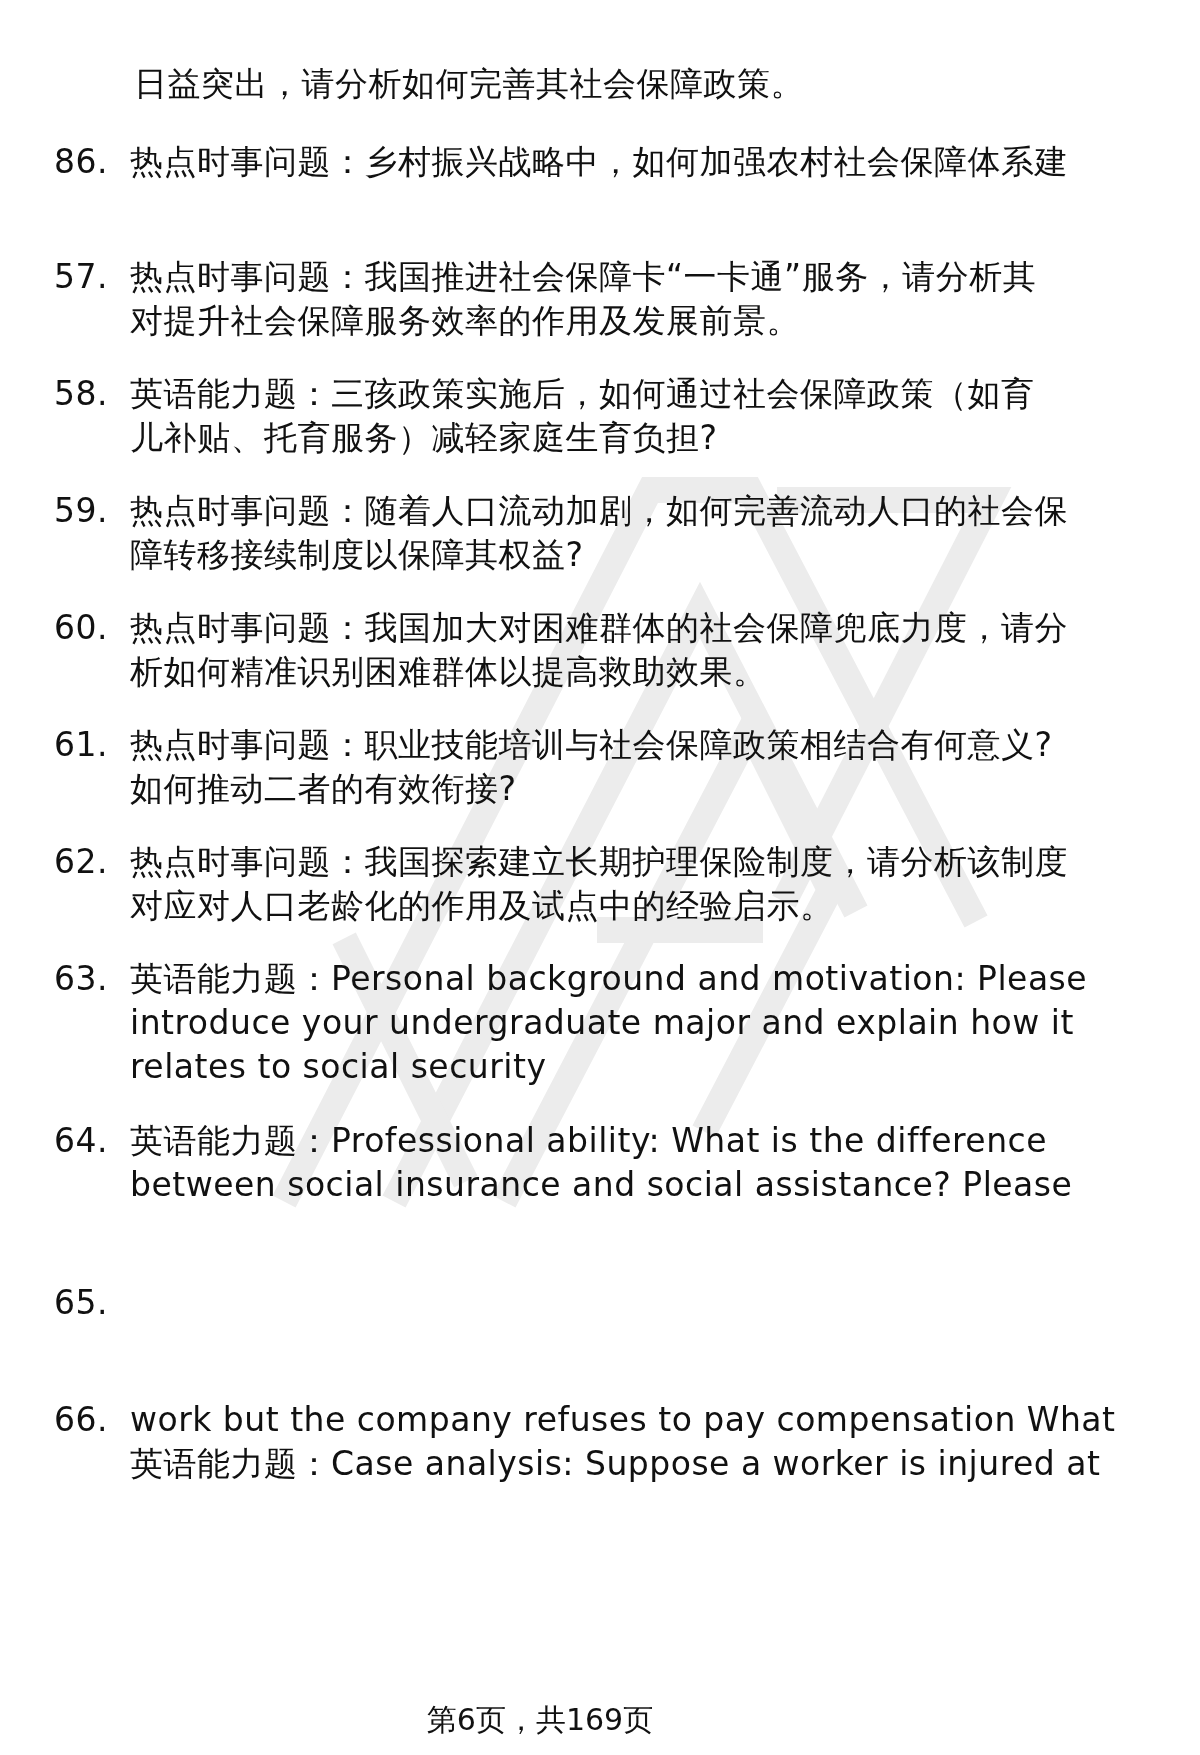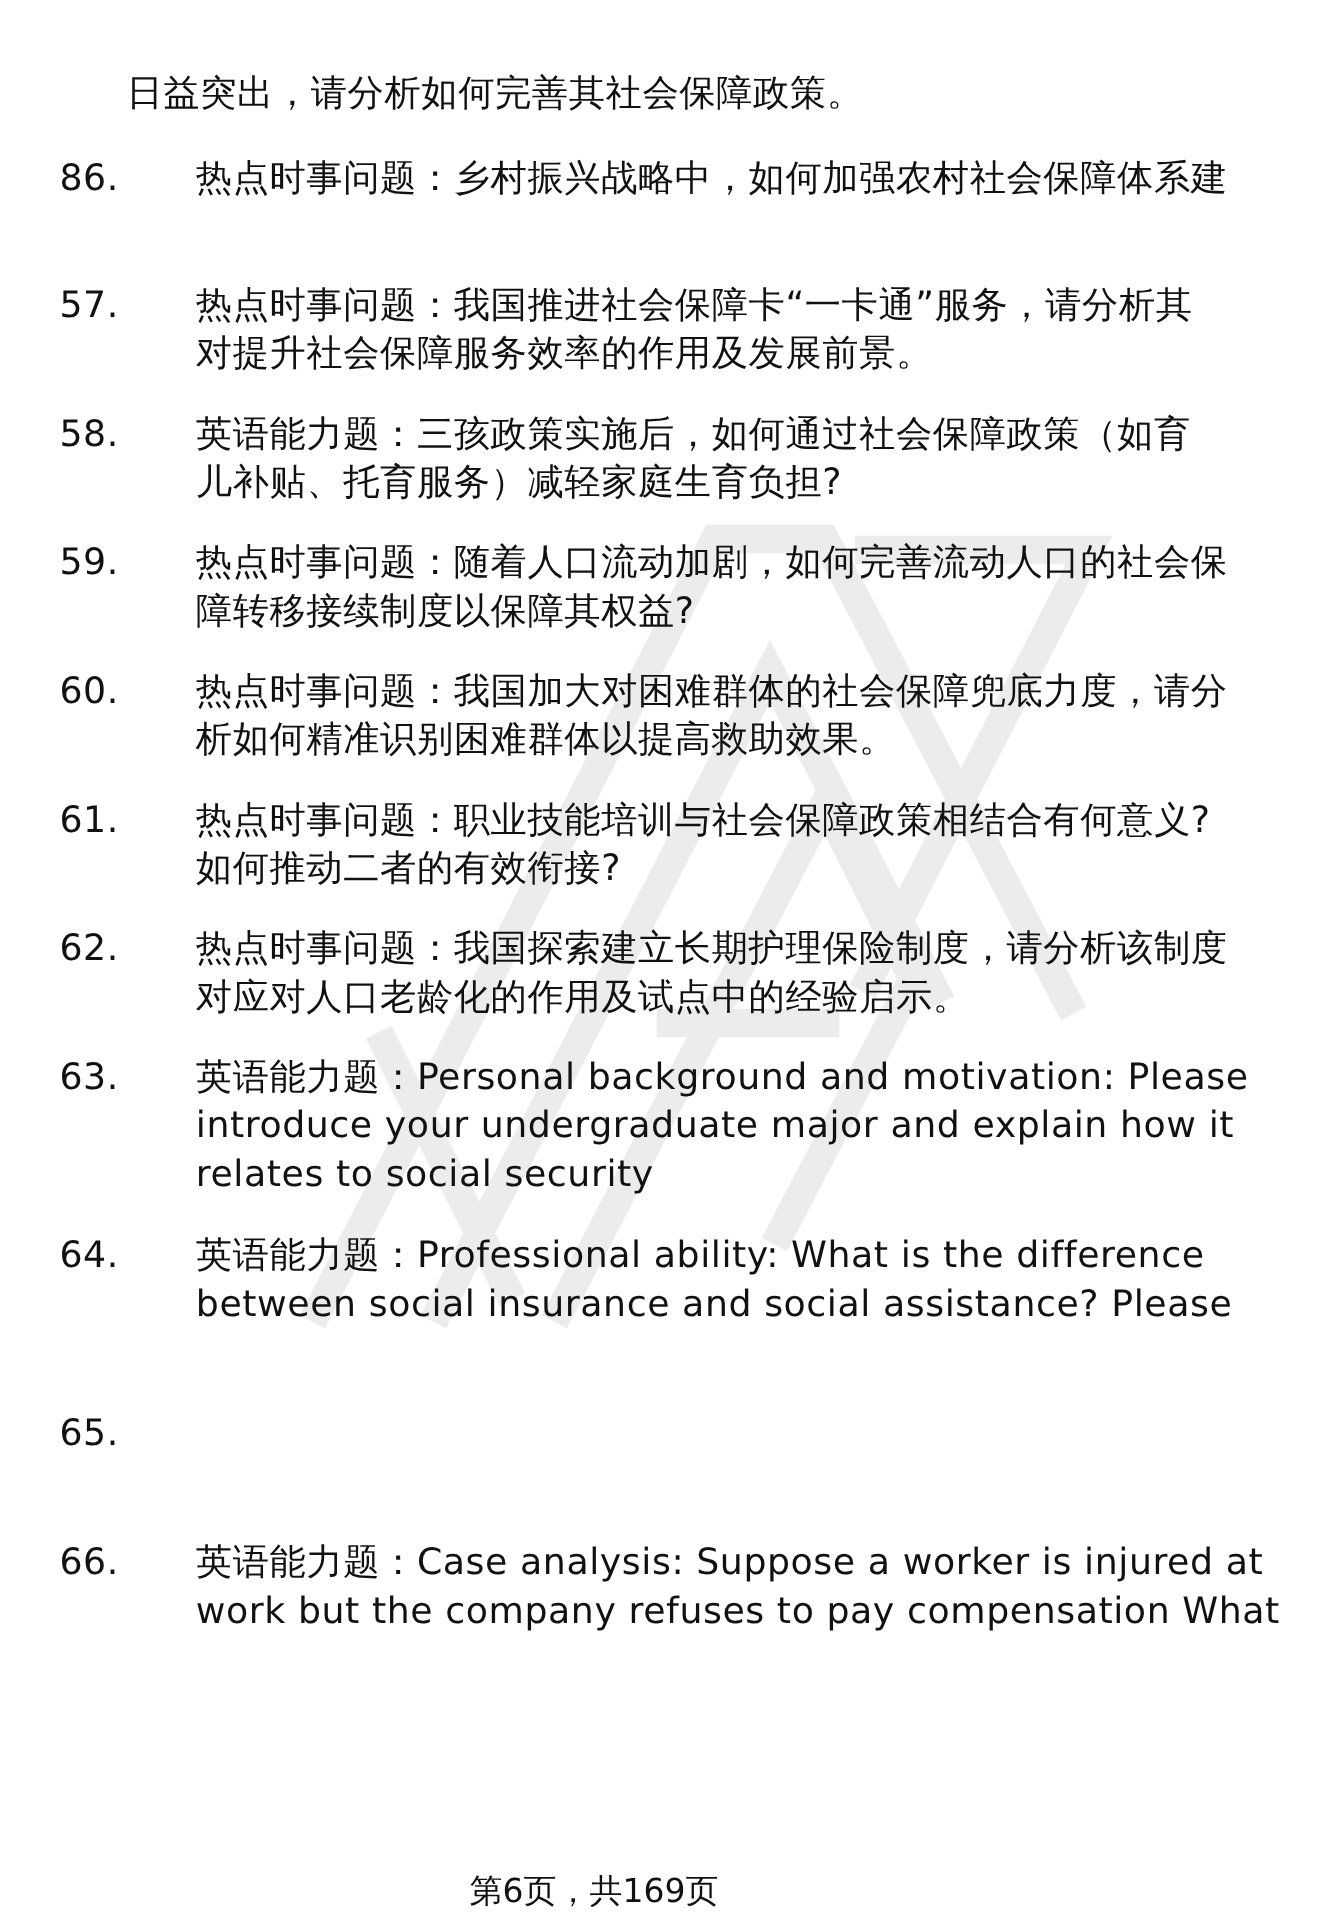--- a/index.html
+++ b/index.html
@@ -7,29 +7,29 @@
     width: 1200px; height: 1755px; position: relative; overflow: hidden;
     font-family: "DejaVu Sans", "Liberation Sans", sans-serif;
     color: #111111;
   }
   .watermark {
     position: absolute; left: 230px; top: 430px; width: 800px; height: 800px;
     pointer-events: none; z-index: 0;
   }
   .page { position: absolute; left: 0; top: 0; width: 1200px; z-index: 1; }
   .cont {
-    position: absolute; left: 115px; top: 62px;
+    position: absolute; left: 134px; top: 62px;
     font-size: 33px; line-height: 44px; letter-spacing: 0.5px;
   }
   .item {
     position: absolute; left: 0; width: 1200px;
     font-size: 33px; line-height: 44px; letter-spacing: 0.5px;
   }
   .item .num { position: absolute; left: 54px; top: 0; width: 70px; }
-  .item .text { position: absolute; left: 130px; top: 0; width: 1010px; margin-left: 48px; }
+  .item .text { position: absolute; left: 130px; top: 0; width: 1010px; }
   .footer {
     position: absolute; left: 0; width: 1080px; top: 1700px;
     text-align: center; font-size: 30px; line-height: 40px;
   }
 </style>
 </head>
 <body>
 
 <svg class="watermark" viewBox="0 0 800 800">
   <g fill="none" stroke="#ececec" stroke-width="26" stroke-linecap="square">
@@ -119,19 +119,19 @@
 
   <div class="item" style="top:1281px">
     <div class="num">65.</div>
     <div class="text">
     </div>
   </div>
 
   <div class="item" style="top:1398px">
     <div class="num">66.</div>
     <div class="text">
+      <div>work but the company refuses to pay compensation What</div>
       <div>英语能力题：Case analysis: Suppose a worker is injured at</div>
-      <div>work but the company refuses to pay compensation What</div>
     </div>
   </div>
 
   <div class="footer">第6页，共169页</div>
 </div>
 
 </body></html>

